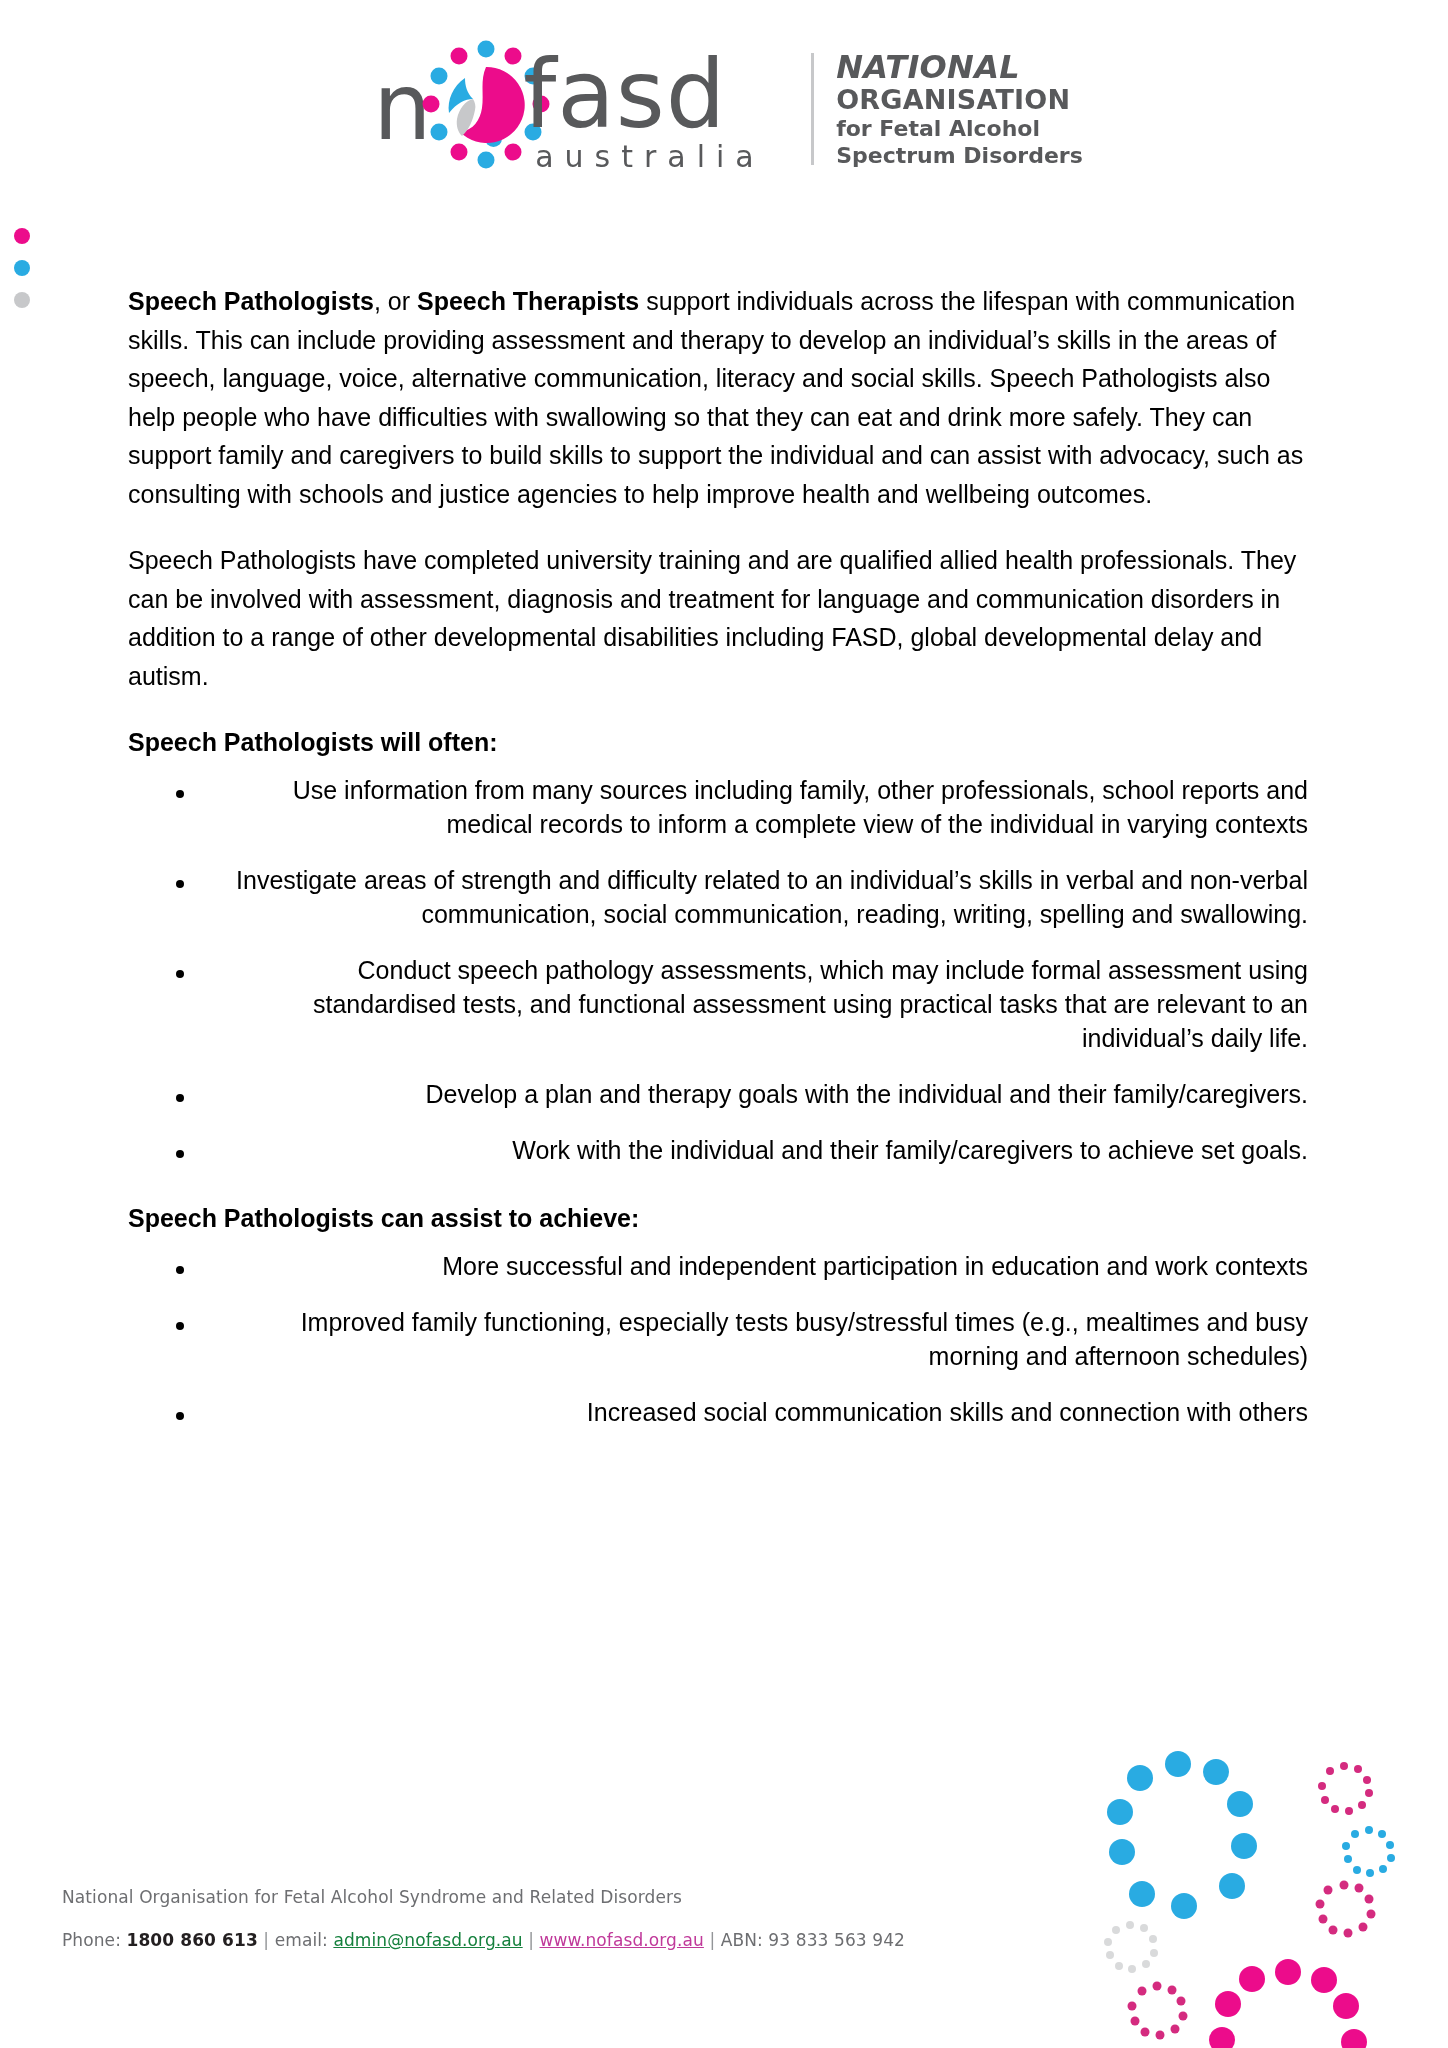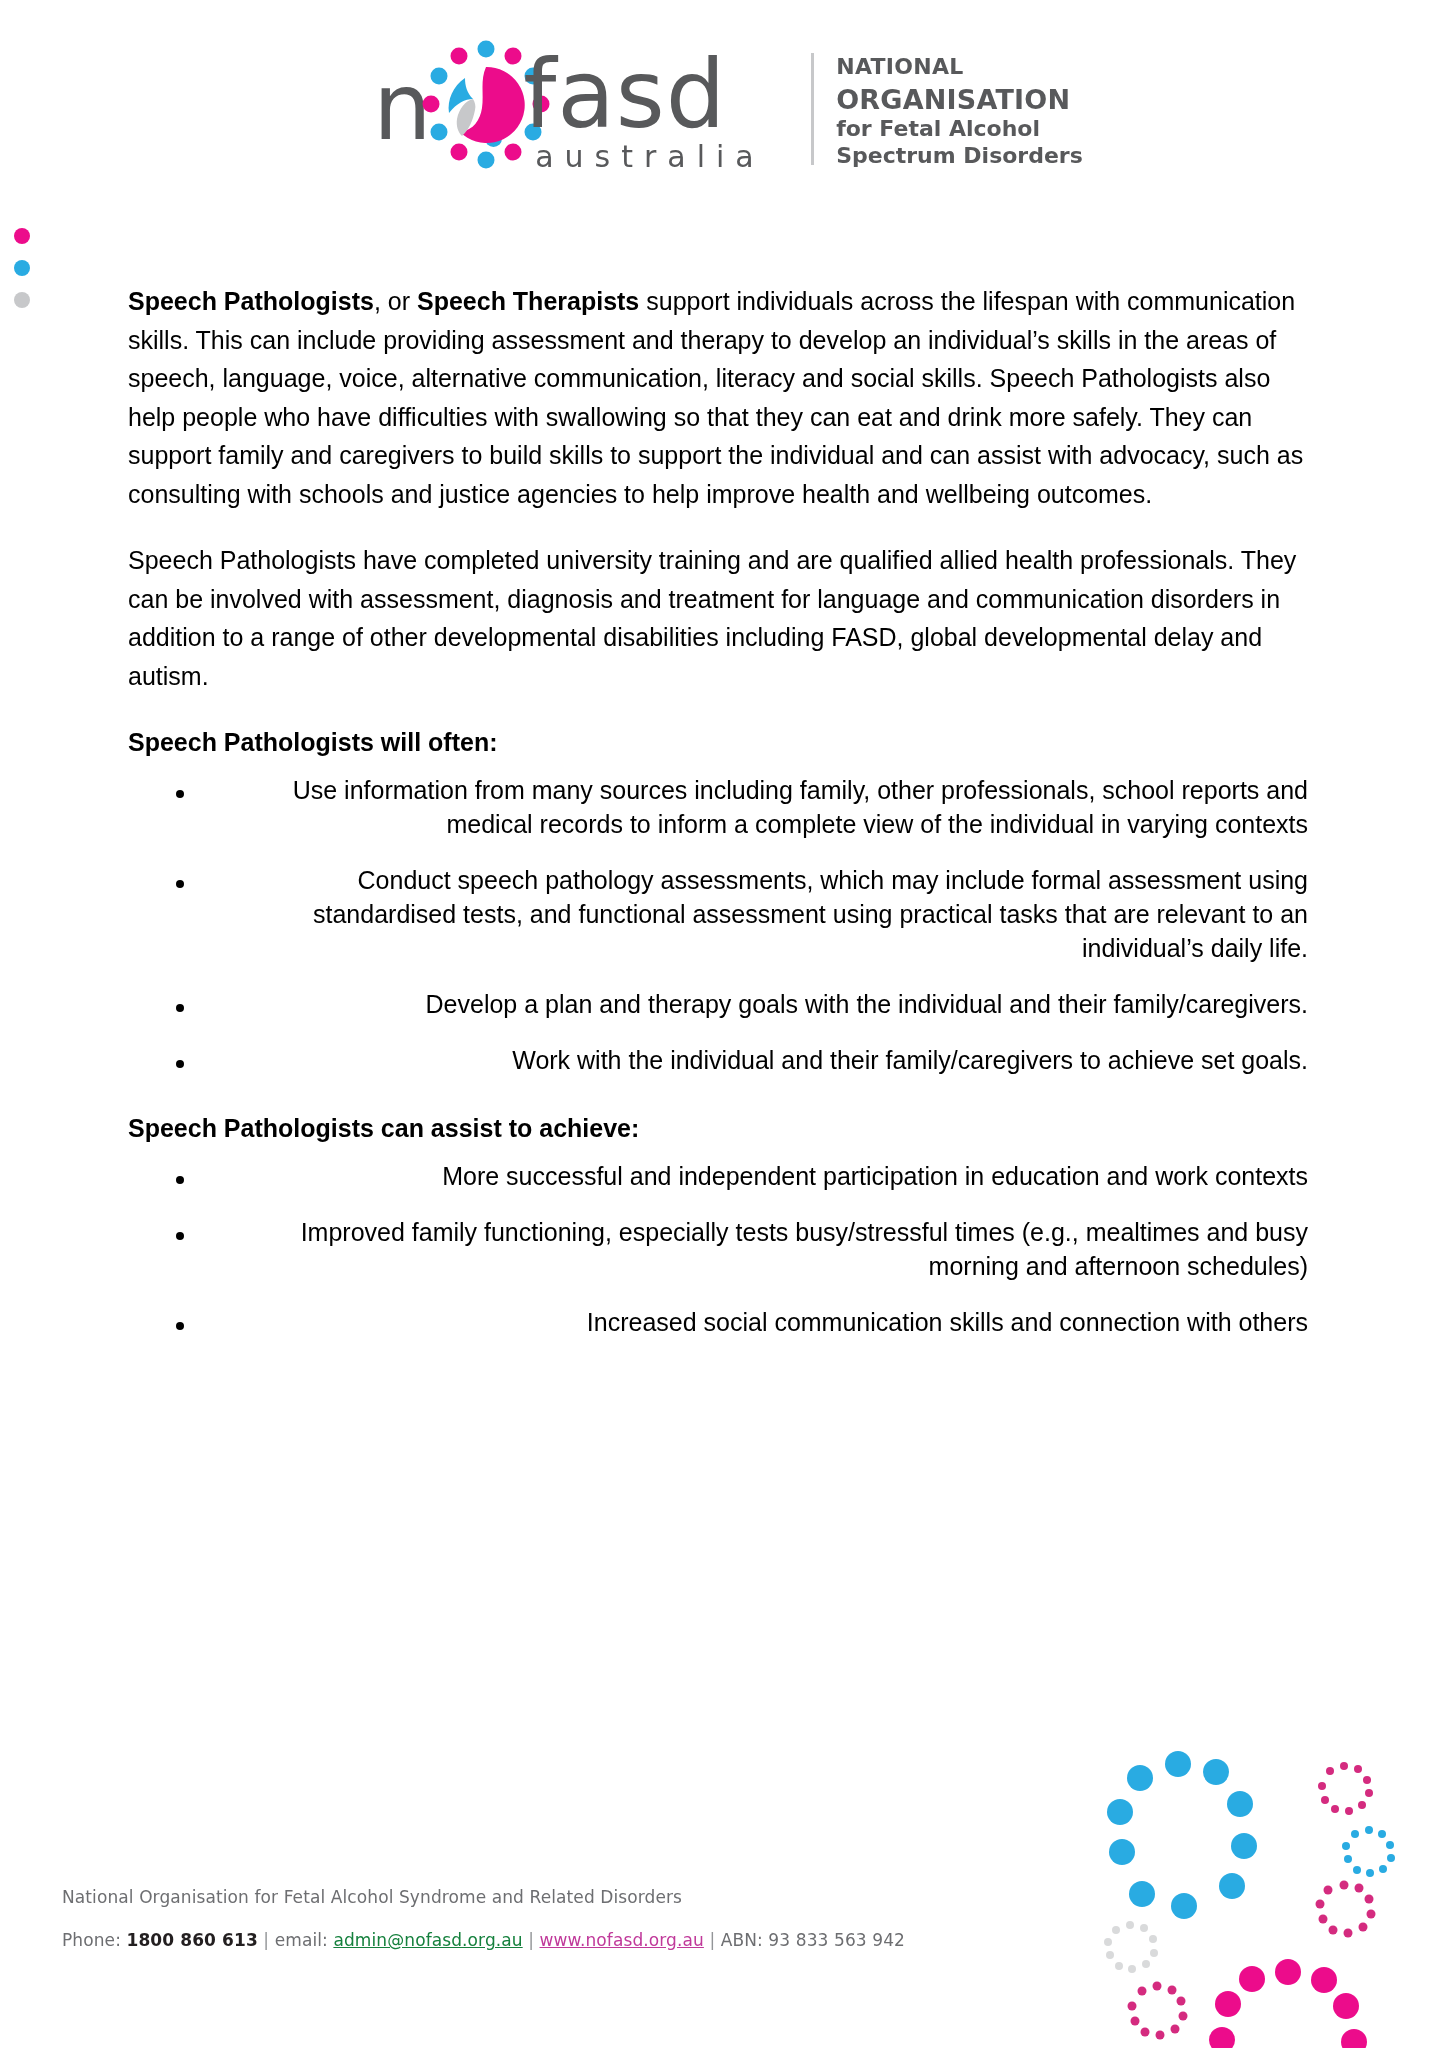--- a/index.html
+++ b/index.html
@@ -113,21 +113,21 @@
   }
 
   .org-block {
     display: flex;
     flex-direction: column;
     justify-content: center;
     height: 126px;
     color: #58595b;
     font-family: "DejaVu Sans", sans-serif;
   }
-  .org-l1 { font-size: 22px; font-weight: 700; line-height: 34px; letter-spacing: 0.3px; }
+  .org-l1 { font-size: 32px; font-weight: 700; line-height: 34px; letter-spacing: 0.3px; font-style: italic; }
   .org-l2 { font-size: 27px; font-weight: 700; line-height: 31px; letter-spacing: 0.2px; }
   .org-l3 { font-size: 22px; font-weight: 700; line-height: 27px; }
   .org-l4 { font-size: 22px; font-weight: 700; line-height: 27px; }
 
   
   .edge-dots {
     position: absolute;
     left: 14px;
     top: 228px;
     width: 24px;
@@ -307,20 +307,21 @@
 
 
     <p class="para"><b>Speech Pathologists</b><span>, or </span><b>Speech Therapists</b><span> support individuals across the lifespan with communication skills. This can include providing assessment and therapy to develop an individual’s skills in the areas of speech, language, voice, alternative communication, literacy and social skills. Speech Pathologists also help people who have difficulties with swallowing so that they can eat and drink more safely. They can support family and caregivers to build skills to support the individual and can assist with advocacy, such as consulting with schools and justice agencies to help improve health and wellbeing outcomes.</span></p>
 
     <p class="para">Speech Pathologists have completed university training and are qualified allied health professionals. They can be involved with assessment, diagnosis and treatment for language and communication disorders in addition to a range of other developmental disabilities including FASD, global developmental delay and autism.</p>
 
     <div class="sec-head">Speech Pathologists will often:</div>
 
     <ul class="bullets">
       <li>Use information from many sources including family, other professionals, school reports and medical records to inform a complete view of the individual in varying contexts</li>
+      <li>Investigate areas of strength and difficulty related to an individual’s skills in verbal and non-verbal communication, social communication, reading, writing, spelling and swallowing.</li>
       <li>Conduct speech pathology assessments, which may include formal assessment using standardised tests, and functional assessment using practical tasks that are relevant to an individual’s daily life.</li>
       <li>Develop a plan and therapy goals with the individual and their family/caregivers.</li>
       <li>Work with the individual and their family/caregivers to achieve set goals.</li>
     </ul>
 
     <div class="gap-after-list"></div>
 
     <div class="sec-head">Speech Pathologists can assist to achieve:</div>
 
     <ul class="bullets">

